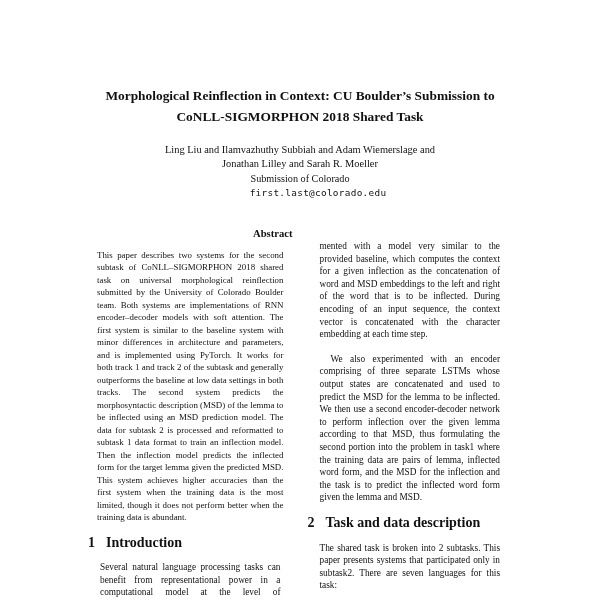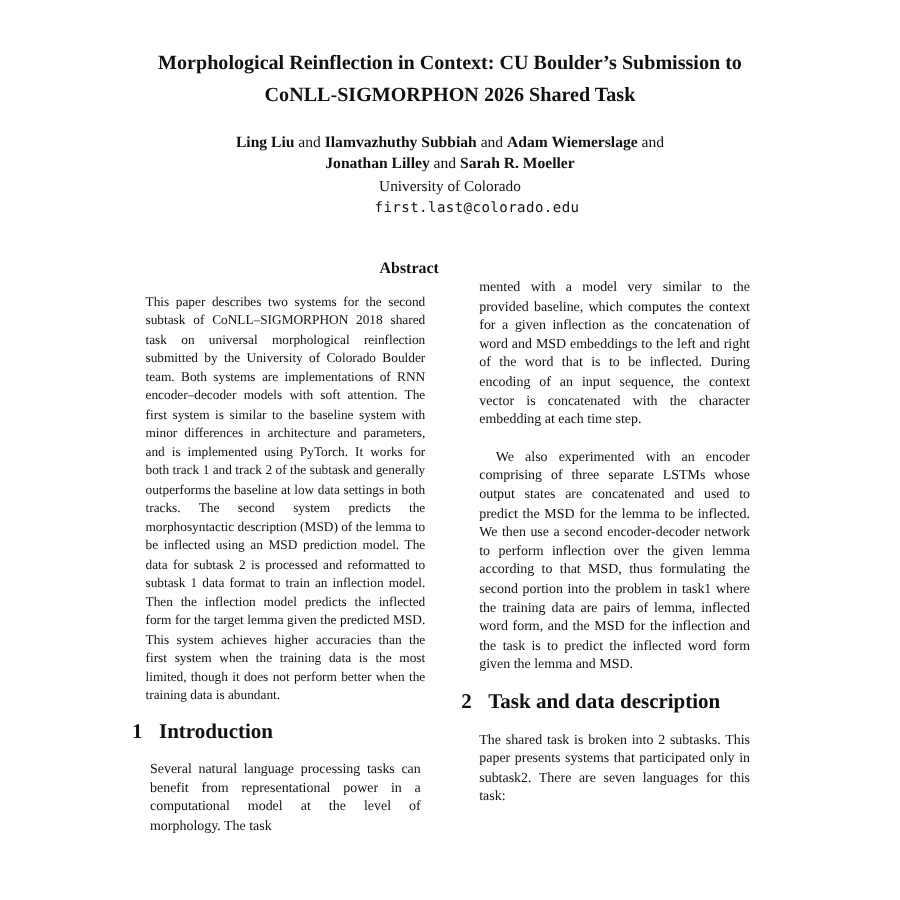--- a/index.html
+++ b/index.html
@@ -7,38 +7,38 @@
   body {
     width: 600px; height: 600px;
     background: #ffffff;
     color: #111111;
     font-family: "Liberation Serif", serif;
     -webkit-font-smoothing: antialiased;
   }
   .page {
     width: 600px; height: 600px;
     overflow: hidden;
-    padding-top: 32px;
+    padding-top: 86px;
     background: #ffffff;
     border-radius: 25px;
   }
   .title {
     text-align: center;
     font-weight: bold;
     font-size: 13.4px;
     line-height: 1.55;
     padding: 0 70px;
   }
   .authors {
     text-align: center;
     margin-top: 15px;
     font-size: 10.4px;
     line-height: 1.42;
   }
-  .author { font-weight: bold; }
+  .author { font-weight: normal; }
   .affiliation {
     text-align: center;
     font-size: 10.2px;
     margin-top: 1px;
   }
   .email {
     text-align: center;
     font-family: "DejaVu Sans Mono", "Liberation Mono", monospace;
     font-size: 9.4px;
     margin-top: 3px;
@@ -82,29 +82,29 @@
   .body-p + .body-p { margin-top: 2px; }
   .indent { text-indent: 11px; }
 </style>
 </head>
 <body>
 
 <div class="page">
 
   <div class="title">
     <div>Morphological Reinflection in Context: CU Boulder’s Submission to</div>
-    <div>CoNLL-SIGMORPHON 2026 Shared Task</div>
+    <div>CoNLL-SIGMORPHON 2018 Shared Task</div>
   </div>
 
   <div class="authors">
     <div><span class="author">Ling Liu</span><span> and </span><span class="author">Ilamvazhuthy Subbiah</span><span> and </span><span class="author">Adam Wiemerslage</span><span> and</span></div>
     <div><span class="author">Jonathan Lilley</span><span> and </span><span class="author">Sarah R. Moeller</span></div>
   </div>
 
-  <div class="affiliation">University of Colorado</div>
+  <div class="affiliation">Submission of Colorado</div>
   <div class="email">first.last@colorado.edu</div>
 
   <div class="columns">
 
     <div class="col">
       <div class="abstract-heading">Abstract</div>
       <p class="abstract-text">This paper describes two systems for the second subtask of CoNLL–SIGMORPHON 2018 shared task on universal morphological reinflection submitted by the University of Colorado Boulder team. Both systems are implementations of RNN encoder–decoder models with soft attention. The first system is similar to the baseline system with minor differences in architecture and parameters, and is implemented using PyTorch. It works for both track 1 and track 2 of the subtask and generally outperforms the baseline at low data settings in both tracks. The second system predicts the morphosyntactic description (MSD) of the lemma to be inflected using an MSD prediction model. The data for subtask 2 is processed and reformatted to subtask 1 data format to train an inflection model. Then the inflection model predicts the inflected form for the target lemma given the predicted MSD. This system achieves higher accuracies than the first system when the training data is the most limited, though it does not perform better when the training data is abundant.</p>
       <div class="section-heading">
         <span class="sec-num">1</span><span>Introduction</span>
       </div>

